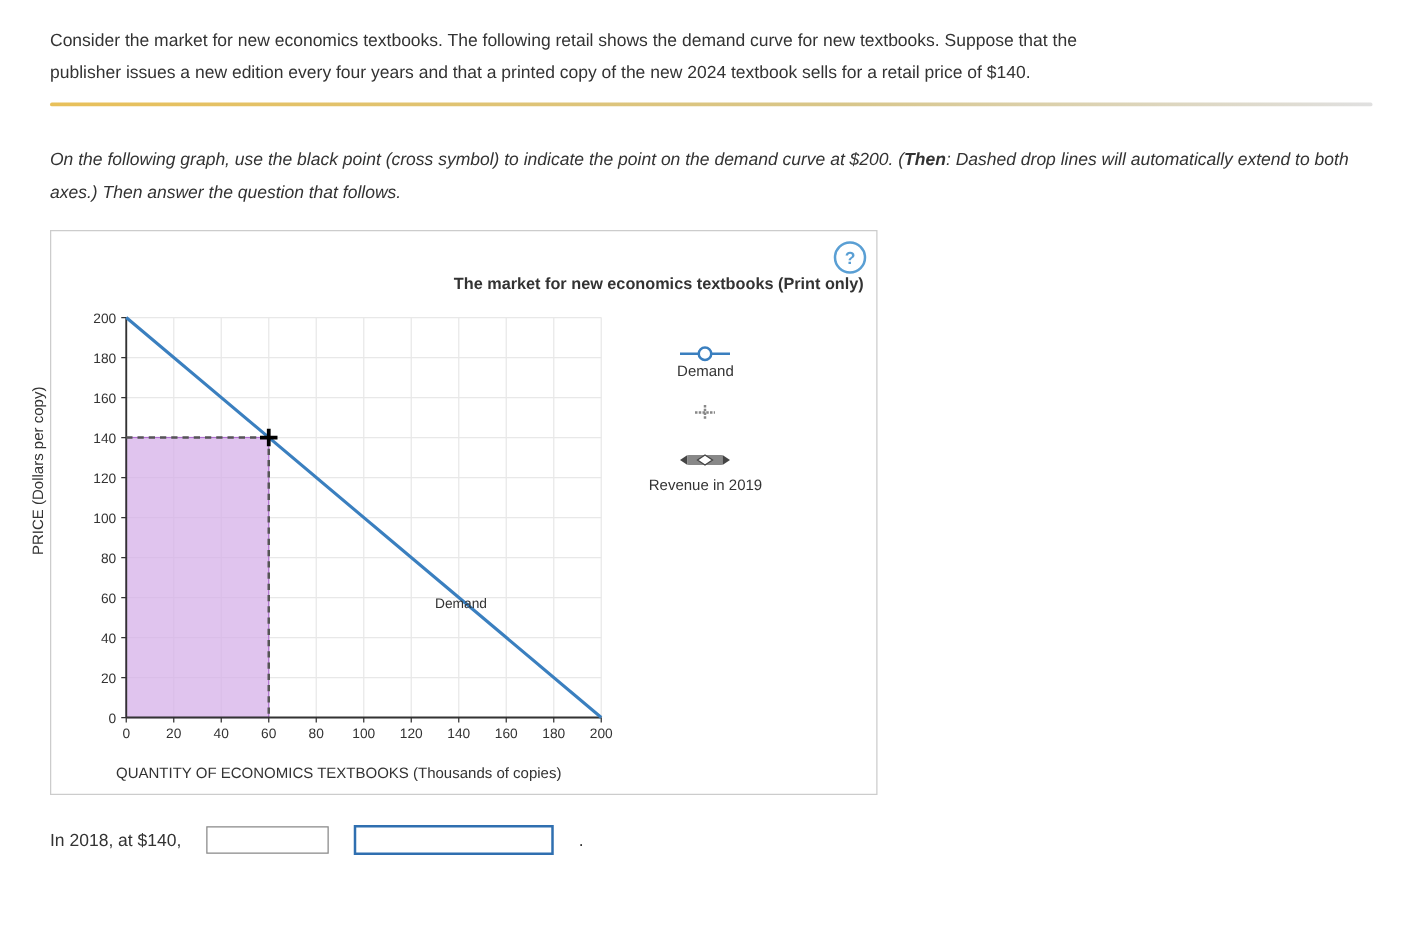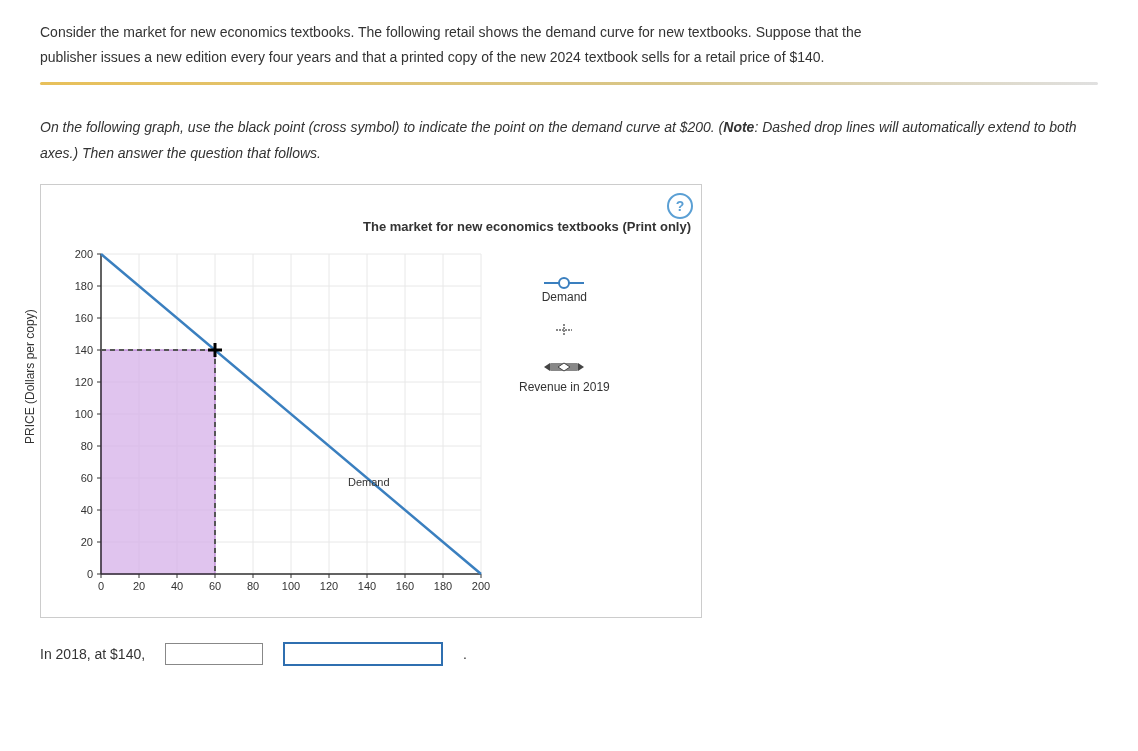--- a/index.html
+++ b/index.html
@@ -62,21 +62,21 @@
 <body>
 
 <div class="intro-text">
   <span>Consider the market for new economics textbooks. The following retail shows the demand curve for new textbooks. Suppose that the</span><br>
   <span>publisher issues a new edition every four years and that a printed copy of the new 2024 textbook sells for a retail price of $140.</span>
 </div>
 
 <div class="hr-bar"></div>
 
 <div class="instructions">
-  <span>On the following graph, use the black point (cross symbol) to indicate the point on the demand curve at $200. (</span><span class="bold">Note</span><span>: Dashed drop lines will automatically extend to both axes.) Then answer the question that follows.</span>
+  <span>On the following graph, use the black point (cross symbol) to indicate the point on the demand curve at $200. (</span><span class="bold">Then</span><span>: Dashed drop lines will automatically extend to both axes.) Then answer the question that follows.</span>
 </div>
 
 <div class="graph-panel">
   <div class="help-btn">
     <span>?</span>
   </div>
 
   <div class="chart-title">The market for new economics textbooks (Print only)</div>
 
   <div class="chart-row">
@@ -152,20 +152,21 @@
           <text x="42" y="46" text-anchor="end">180</text>
           <line x1="50" y1="10" x2="46" y2="10" stroke="#333"></line>
           <text x="42" y="14" text-anchor="end">200</text>
           <line x1="50" y1="10" x2="430" y2="330" stroke="#3a7fbf" stroke-width="2.5"></line>
           <text x="297" y="242" font-size="12">Demand</text>
           <line x1="50" y1="106" x2="164" y2="106" stroke="#555" stroke-width="2" stroke-dasharray="5,4"></line>
           <line x1="164" y1="106" x2="164" y2="330" stroke="#555" stroke-width="2" stroke-dasharray="5,4"></line>
           <line x1="157" y1="106" x2="171" y2="106" stroke="#000" stroke-width="3"></line>
           <line x1="164" y1="99" x2="164" y2="113" stroke="#000" stroke-width="3"></line>
         </svg>
+      <div class="axis-label-x">QUANTITY OF ECONOMICS TEXTBOOKS (Thousands of copies)</div>
     </div>
     <div class="legend">
       <div class="legend-item">
         <div class="legend-demand-sym"></div>
         <div>Demand</div>
       </div>
       <div class="legend-item">
         <div class="legend-cross">
           <svg width="20" height="16">
               <g stroke="#888" stroke-width="2" fill="none">

